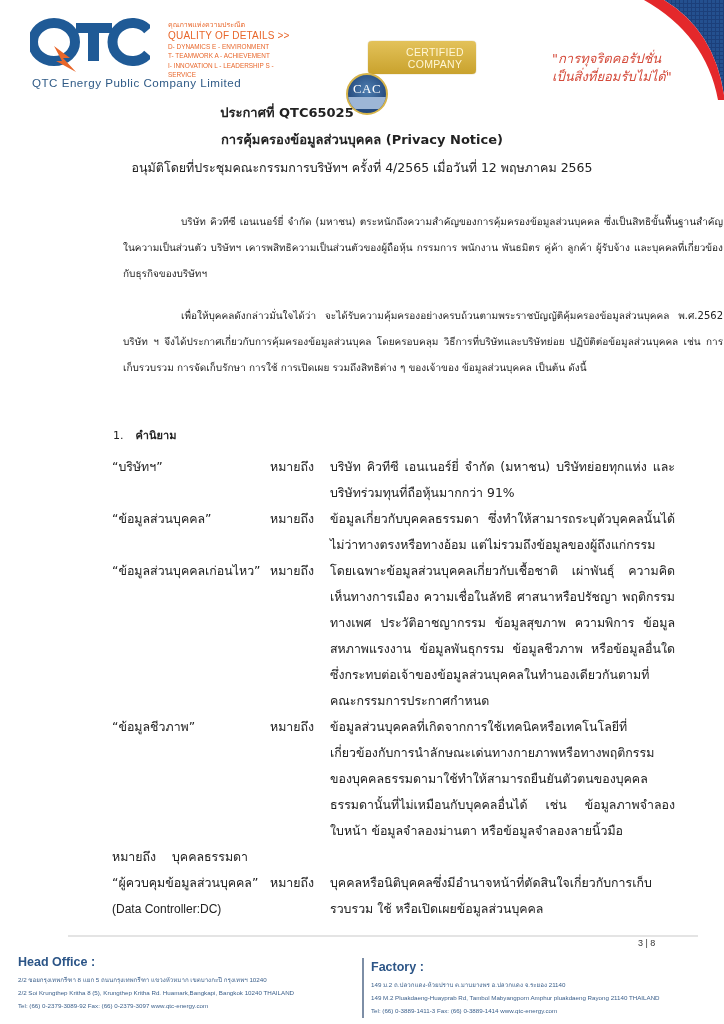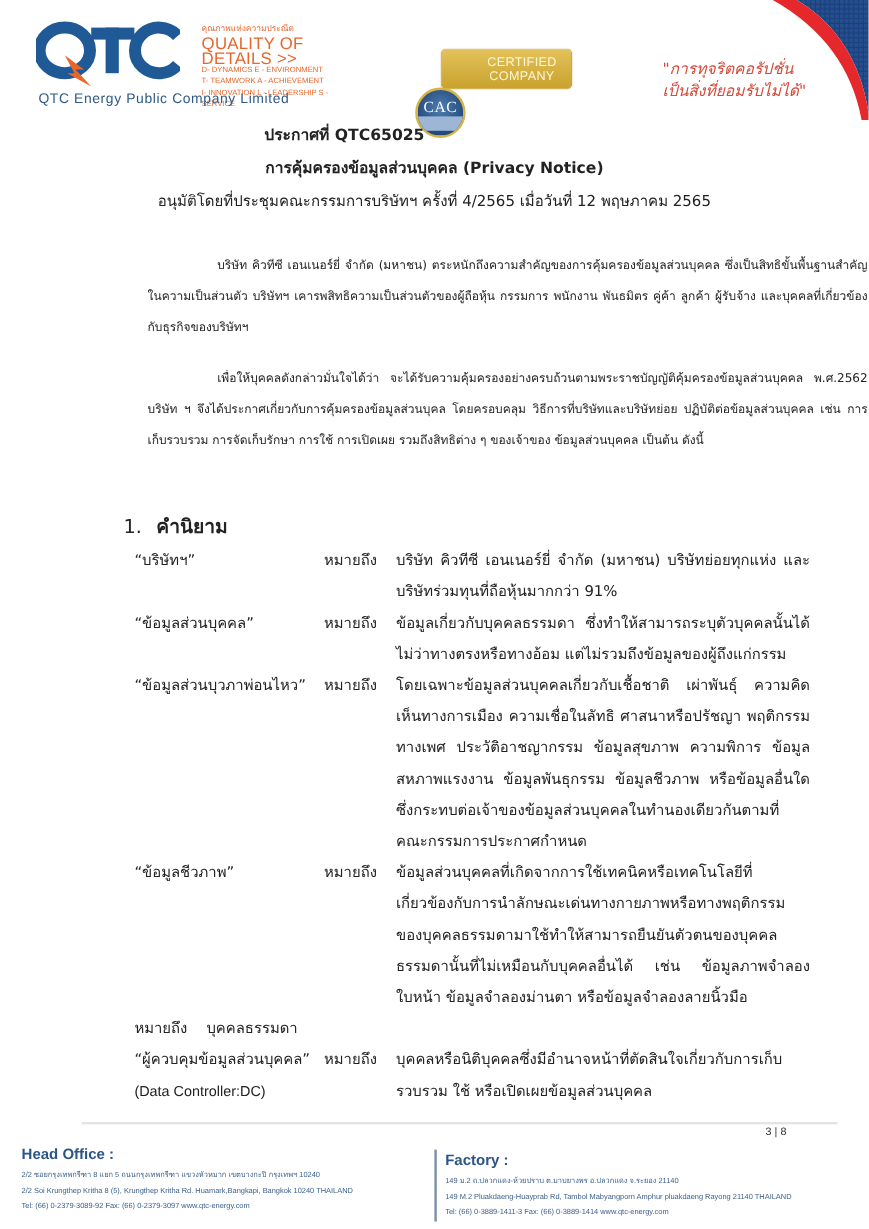--- a/index.html
+++ b/index.html
@@ -5,21 +5,21 @@
     * { box-sizing: border-box; margin: 0; padding: 0; }
     html, body { width: 724px; height: 1024px; background: #ffffff; overflow: hidden; }
     body { font-family: "DejaVu Sans", "Liberation Sans", sans-serif; color: #222; position: relative; }
 
     
     .header { position: absolute; left: 0; top: 0; width: 724px; height: 96px; }
     .logo-block { position: absolute; left: 22px; top: 10px; width: 280px; height: 80px; }
     .qtc-mark { position: absolute; left: 8px; top: 6px; width: 120px; height: 56px; }
     .tagline { position: absolute; left: 146px; top: 10px; font-size: 6.4px; color: #e8662a; line-height: 9.5px; font-family: "Liberation Sans", sans-serif; }
     .tagline .t0 { font-size: 7px; }
-    .tagline .t1 { font-size: 14px; line-height: 12px; letter-spacing: 0.2px; }
+    .tagline .t1 { font-size: 10px; line-height: 12px; letter-spacing: 0.2px; }
     .company-name { position: absolute; left: 10px; top: 66px; font-size: 11.6px; color: #2f5a86; font-family: "Liberation Sans", sans-serif; letter-spacing: 0.5px; white-space: nowrap; }
 
     .cac-badge { position: absolute; left: 346px; top: 37px; width: 130px; height: 44px; }
     .cac-plate { position: absolute; left: 22px; top: 4px; width: 108px; height: 33px; border-radius: 4px; background: linear-gradient(180deg, #e3c25a 0%, #c9a22d 100%); box-shadow: 0 0 1px #9b7b1b; }
     .cac-plate span { display: block; position: absolute; left: 28px; width: 78px; text-align: center; color: #fff6d4; font-family: "Liberation Sans", sans-serif; font-size: 10.5px; letter-spacing: 0.3px; }
     .cac-plate .l1 { top: 5px; }
     .cac-plate .l2 { top: 17px; }
     .cac-circle { position: absolute; left: 0; top: 0; width: 42px; height: 42px; border-radius: 50%; background: radial-gradient(circle at 50% 40%, #4f7fb2 0%, #24497c 70%); border: 2px solid #d6b44a; overflow: hidden; margin-top: 36px; }
     .cac-circle .cac-text { position: absolute; top: 6px; left: 0; width: 100%; text-align: center; color: #fff; font-family: "Liberation Serif", serif; font-size: 13px; letter-spacing: 0.5px; }
     .cac-circle .cac-band { position: absolute; top: 22px; left: 0; width: 100%; height: 12px; background: #9db6d6; }
@@ -32,21 +32,21 @@
     .main { position: absolute; left: 0; top: 96px; width: 724px; }
     .title1 { position: absolute; top: 6px; left: 0; width: 574px; text-align: center; font-weight: bold; font-size: 13px; }
     .title2 { position: absolute; top: 33px; left: 0; width: 724px; text-align: center; font-weight: bold; font-size: 13px; }
     .approval { position: absolute; top: 62px; left: 0; width: 724px; text-align: center; font-size: 12.5px; }
 
     .para { position: absolute; left: 86px; width: 600px; font-size: 10px; line-height: 26px; text-align: justify; margin-left: 37px; }
     .para .indent { padding-left: 58px; }
     .para1 { top: 113px; }
     .para2 { top: 207px; }
 
-    .sec-title { position: absolute; left: 103px; top: 330px; font-size: 16px; font-weight: bold; }
+    .sec-title { position: absolute; left: 113px; top: 330px; font-size: 11px; font-weight: bold; }
     .sec-title .num { font-weight: normal; margin-right: 12px; }
 
     .defs { position: absolute; left: 112px; top: 358px; width: 580px; }
     .def-row { position: relative; display: flex; font-size: 12.4px; line-height: 26px; }
     .def-term { width: 158px; white-space: nowrap; }
     .def-term .sub { display: block; font-family: "Liberation Sans", sans-serif; font-size: 12px; }
     .def-means { width: 60px; }
     .def-text { width: 345px; text-align: justify; }
 
     
@@ -134,21 +134,21 @@
       <div class="def-term">“บริษัทฯ”</div>
       <div class="def-means">หมายถึง</div>
       <div class="def-text">บริษัท คิวทีซี เอนเนอร์ยี่ จำกัด (มหาชน) บริษัทย่อยทุกแห่ง และบริษัทร่วมทุนที่ถือหุ้นมากกว่า 91%</div>
     </div>
     <div class="def-row">
       <div class="def-term">“ข้อมูลส่วนบุคคล”</div>
       <div class="def-means">หมายถึง</div>
       <div class="def-text">ข้อมูลเกี่ยวกับบุคคลธรรมดา ซึ่งทำให้สามารถระบุตัวบุคคลนั้นได้ ไม่ว่าทางตรงหรือทางอ้อม แต่ไม่รวมถึงข้อมูลของผู้ถึงแก่กรรม</div>
     </div>
     <div class="def-row">
-      <div class="def-term">“ข้อมูลส่วนบุวภาพ่อนไหว”</div>
+      <div class="def-term">“ข้อมูลส่วนบุคคลเก่อนไหว”</div>
       <div class="def-means">หมายถึง</div>
       <div class="def-text">โดยเฉพาะข้อมูลส่วนบุคคลเกี่ยวกับเชื้อชาติ เผ่าพันธุ์ ความคิดเห็นทางการเมือง ความเชื่อในลัทธิ ศาสนาหรือปรัชญา พฤติกรรมทางเพศ ประวัติอาชญากรรม ข้อมูลสุขภาพ ความพิการ ข้อมูลสหภาพแรงงาน ข้อมูลพันธุกรรม ข้อมูลชีวภาพ หรือข้อมูลอื่นใดซึ่งกระทบต่อเจ้าของข้อมูลส่วนบุคคลในทำนองเดียวกันตามที่คณะกรรมการประกาศกำหนด</div>
     </div>
     <div class="def-row">
       <div class="def-term">“ข้อมูลชีวภาพ”</div>
       <div class="def-means">หมายถึง</div>
       <div class="def-text">ข้อมูลส่วนบุคคลที่เกิดจากการใช้เทคนิคหรือเทคโนโลยีที่เกี่ยวข้องกับการนำลักษณะเด่นทางกายภาพหรือทางพฤติกรรมของบุคคลธรรมดามาใช้ทำให้สามารถยืนยันตัวตนของบุคคลธรรมดานั้นที่ไม่เหมือนกับบุคคลอื่นได้ เช่น ข้อมูลภาพจำลองใบหน้า ข้อมูลจำลองม่านตา หรือข้อมูลจำลองลายนิ้วมือ</div>
     </div>
     <div class="def-row">
       <div class="def-means">หมายถึง</div>

